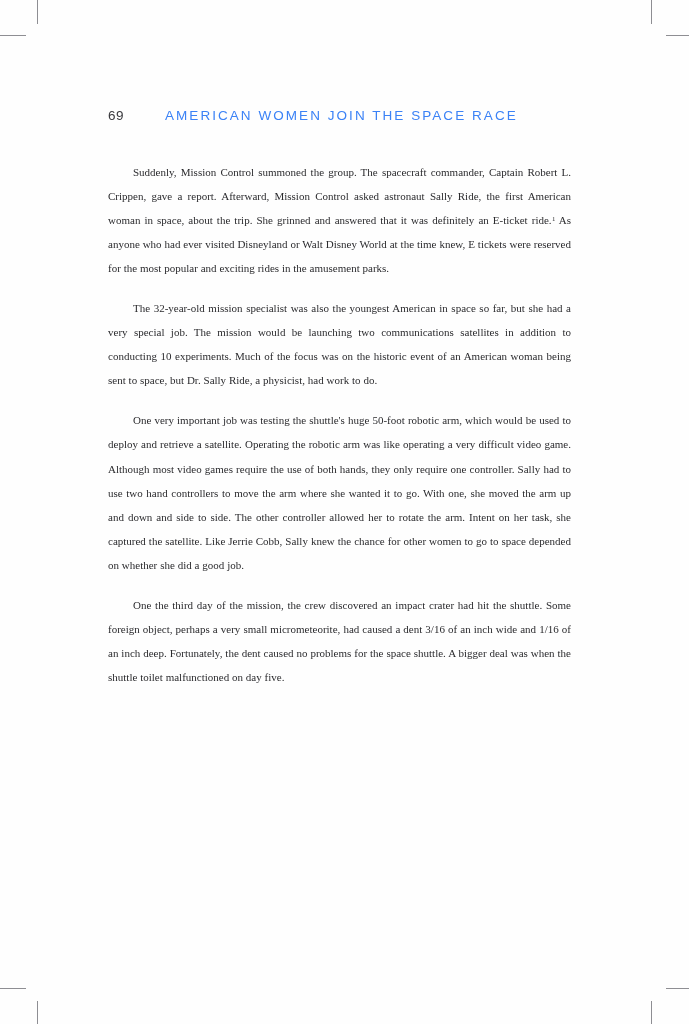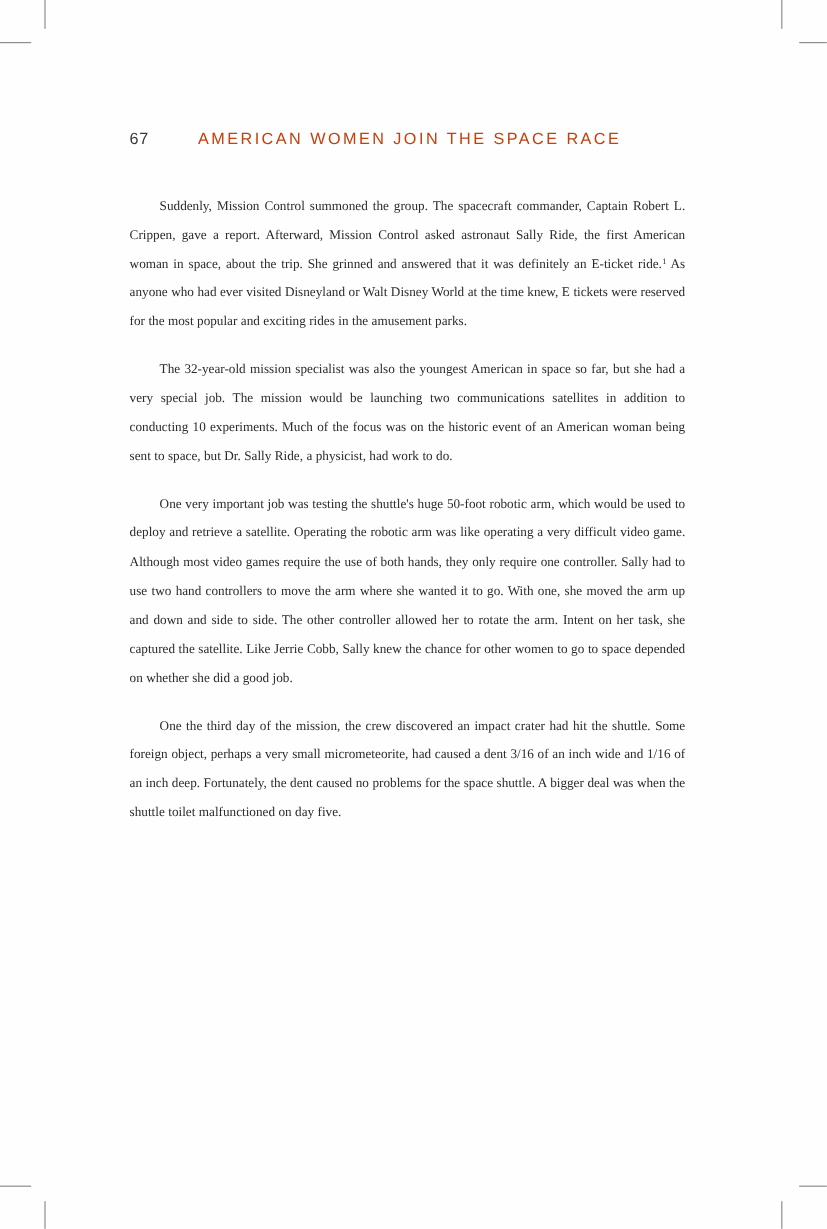--- a/index.html
+++ b/index.html
@@ -54,21 +54,21 @@
   .folio {
     font-size: 13.5px;
     letter-spacing: 0.5px;
     color: #3a3a3e;
     width: 57px;
     flex: none;
   }
   .head-title {
     font-size: 13.5px;
     letter-spacing: 2.05px;
-    color: #c2410c;
+    color: #3b82f6;
     white-space: nowrap;
   }
 
   
   .textblock {
     position: absolute;
     left: 108px;
     top: 160px;
     width: 463px;
   }
@@ -100,21 +100,21 @@
   <div class="crop v crop-tl-v"></div>
   <div class="crop h crop-tl-h"></div>
   <div class="crop v crop-tr-v"></div>
   <div class="crop h crop-tr-h"></div>
   <div class="crop v crop-bl-v"></div>
   <div class="crop h crop-bl-h"></div>
   <div class="crop v crop-br-v"></div>
   <div class="crop h crop-br-h"></div>
 
   <div class="running-head">
-    <span class="folio">67</span>
+    <span class="folio">69</span>
     <span class="head-title">AMERICAN WOMEN JOIN THE SPACE RACE</span>
   </div>
 
   <div class="textblock">
 
     <p class="para"><span>Suddenly, Mission Control summoned the group. The spacecraft commander, Captain Robert L. Crippen, gave a report. Afterward, Mission Control asked astronaut Sally Ride, the first American woman in space, about the trip. She grinned and answered that it was definitely an E-ticket ride.</span><sup class="fn">1</sup><span> As anyone who had ever visited Disneyland or Walt Disney World at the time knew, E tickets were reserved for the most popular and exciting rides in the amusement parks.</span></p>
 
     <p class="para">The 32-year-old mission specialist was also the youngest American in space so far, but she had a very special job. The mission would be launching two communications satellites in addition to conducting 10 experiments. Much of the focus was on the historic event of an American woman being sent to space, but Dr. Sally Ride, a physicist, had work to do.</p>
 
     <p class="para">One very important job was testing the shuttle's huge 50-foot robotic arm, which would be used to deploy and retrieve a satellite. Operating the robotic arm was like operating a very difficult video game. Although most video games require the use of both hands, they only require one controller. Sally had to use two hand controllers to move the arm where she wanted it to go. With one, she moved the arm up and down and side to side. The other controller allowed her to rotate the arm. Intent on her task, she captured the satellite. Like Jerrie Cobb, Sally knew the chance for other women to go to space depended on whether she did a good job.</p>

